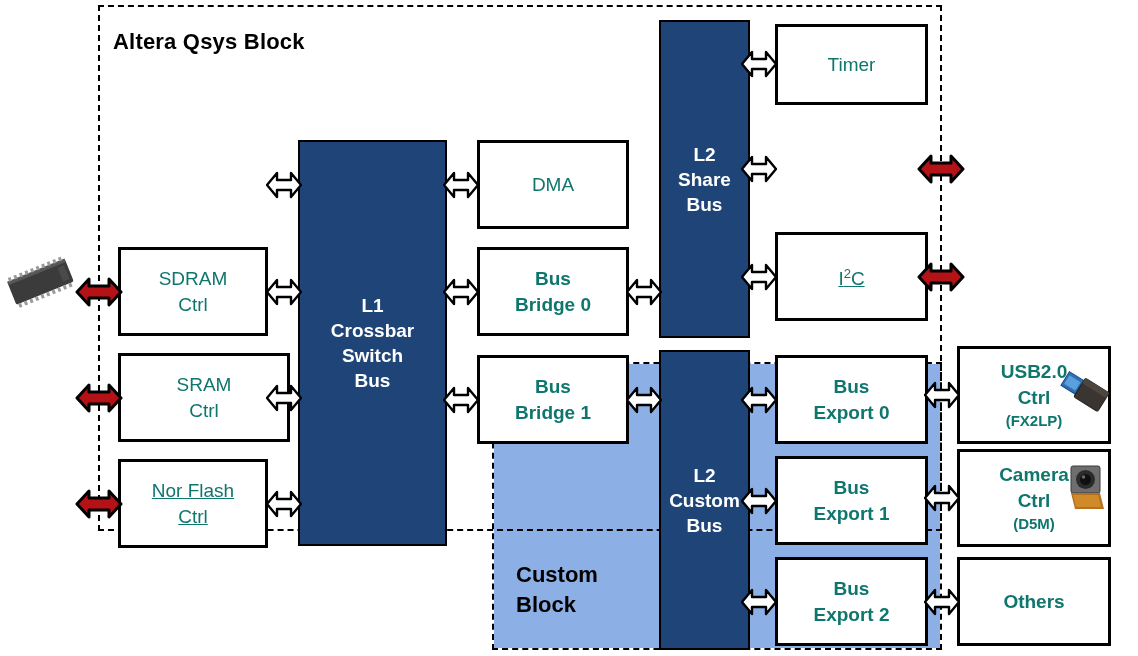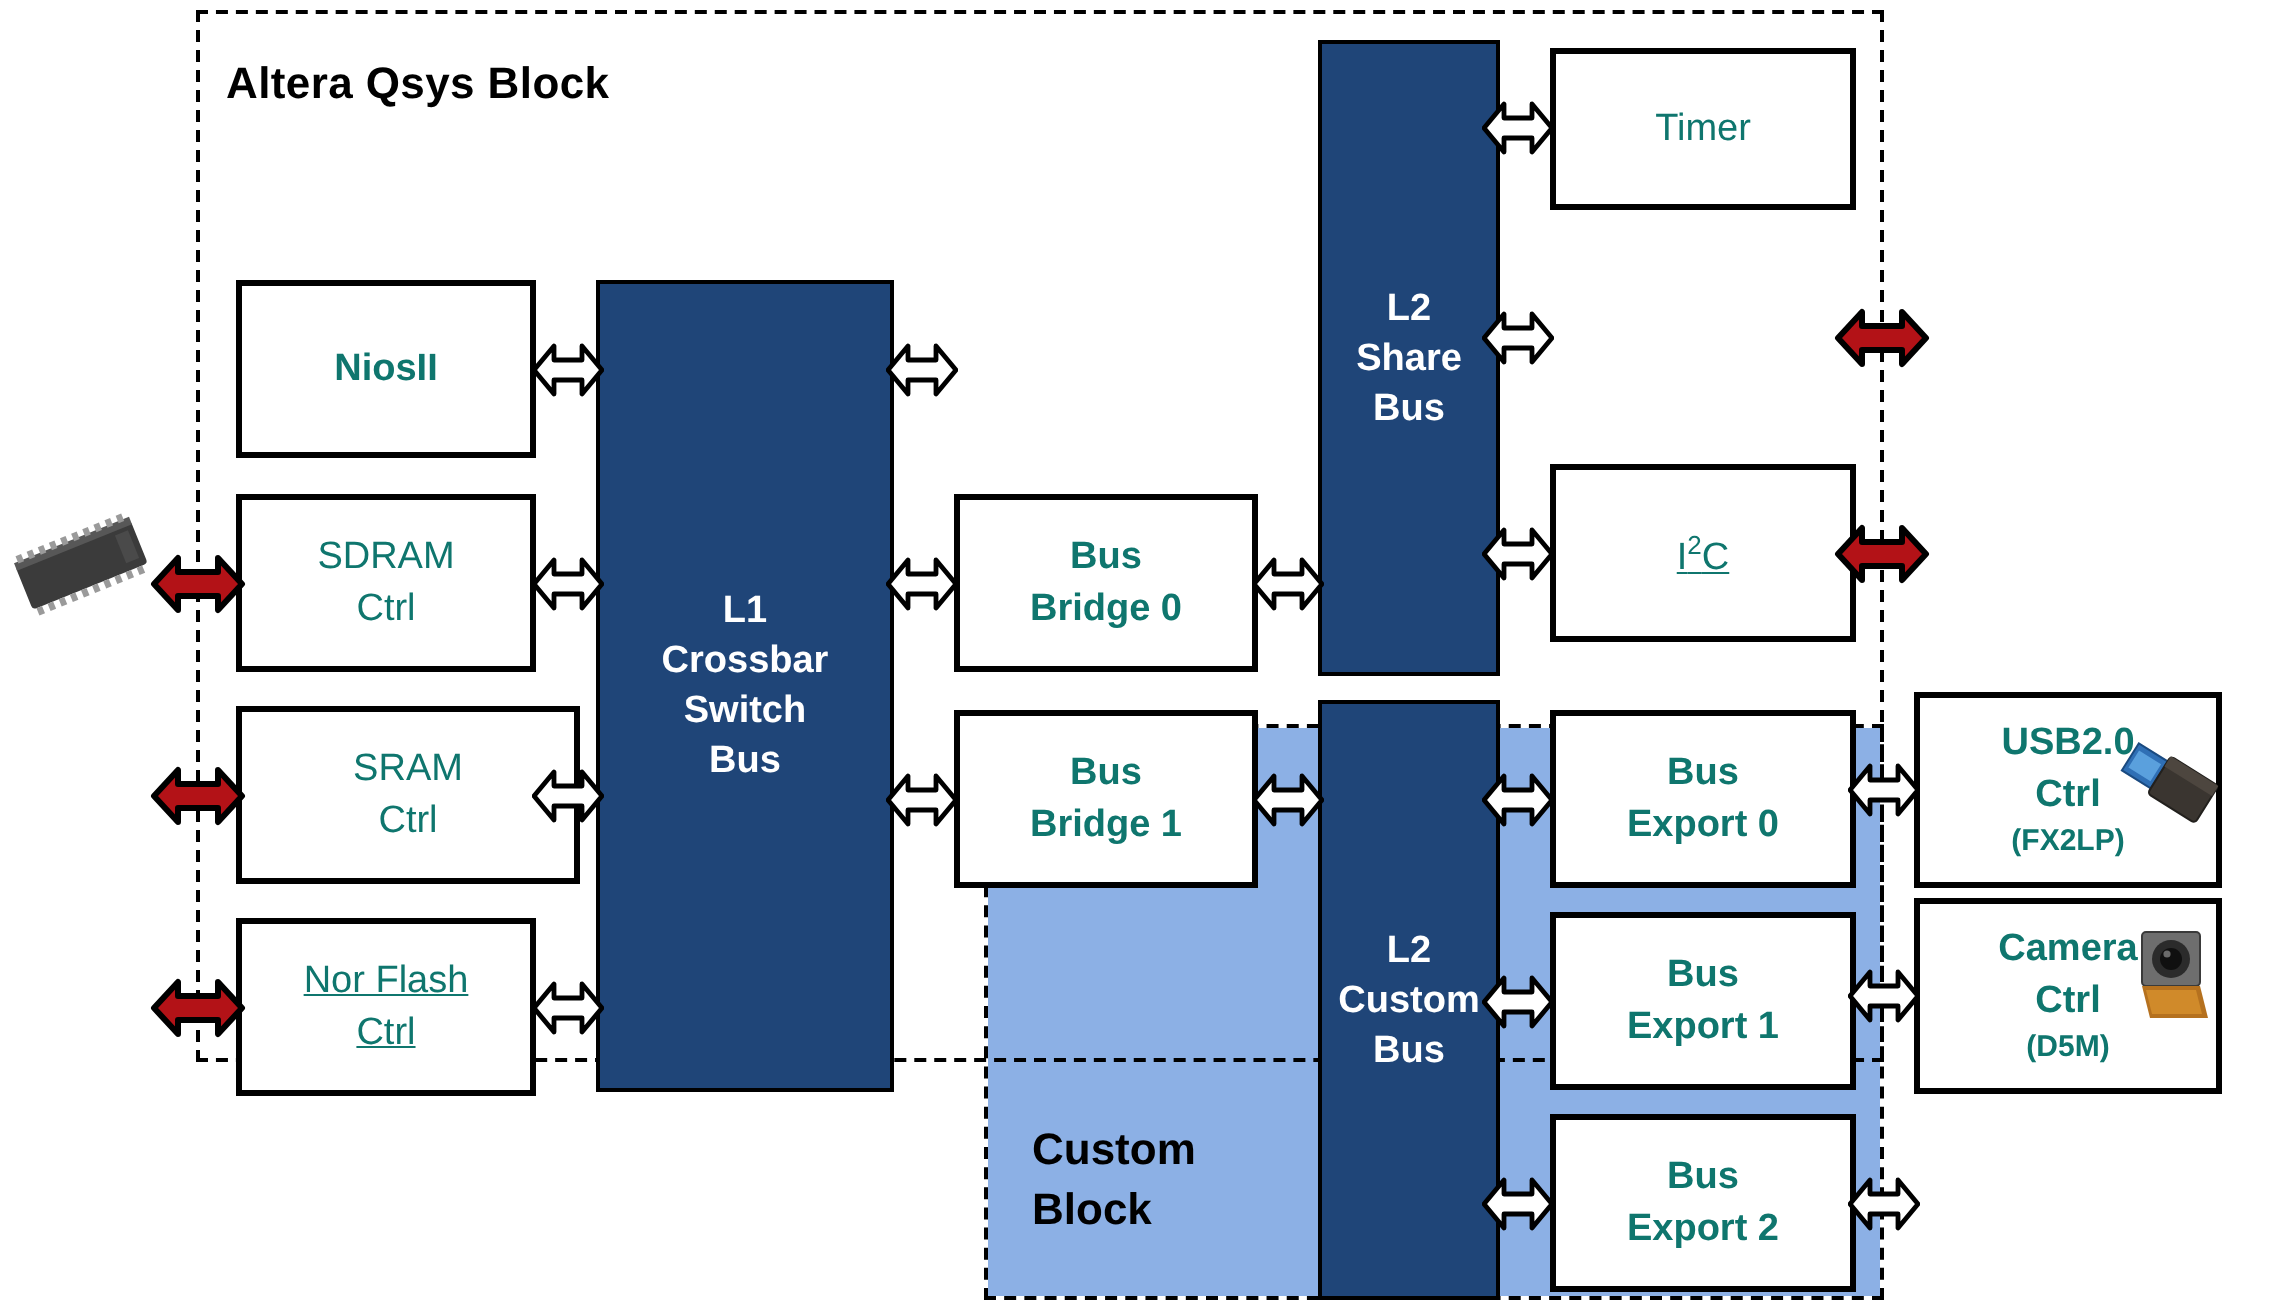--- a/index.html
+++ b/index.html
@@ -48,23 +48,20 @@
 
   <div class="dashed-region" id="qsys-boundary"></div>
   <div class="dashed-region" id="custom-boundary"></div>
 
   <div class="region-title" id="qsys-title">Altera Qsys Block</div>
   <div class="region-title" id="custom-title">
     <div>Custom</div>
     <div>Block</div>
   </div>
 
-  <div class="modbox bold" style="left:118px;top:140px;width:150px;height:89px;">
-    <span class="inner">NiosII</span>
-  </div>
 
   <div class="modbox" style="left:118px;top:247px;width:150px;height:89px;">
     <span class="inner">
       <span>SDRAM</span><br>
       <span>Ctrl</span>
     </span>
   </div>
 
   <div class="modbox" style="left:118px;top:353px;width:172px;height:89px;">
     <span class="inner">
@@ -82,20 +79,23 @@
 
   <div class="busbar" style="left:298px;top:140px;width:149px;height:406px;">
     <span>
       <span>L1</span><br>
       <span>Crossbar</span><br>
       <span>Switch</span><br>
       <span>Bus</span>
     </span>
   </div>
 
+  <div class="modbox" style="left:477px;top:140px;width:152px;height:89px;">
+    <span class="inner">DMA</span>
+  </div>
 
   <div class="modbox bold" style="left:477px;top:247px;width:152px;height:89px;">
     <span class="inner">
       <span>Bus</span><br>
       <span>Bridge 0</span>
     </span>
   </div>
 
   <div class="modbox bold" style="left:477px;top:355px;width:152px;height:89px;">
     <span class="inner">
@@ -159,20 +159,23 @@
   </div>
 
   <div class="modbox bold" style="left:957px;top:449px;width:154px;height:98px;">
     <span class="inner">
       <span>Camera</span><br>
       <span>Ctrl</span>
       <span class="sub">(D5M)</span>
     </span>
   </div>
 
+  <div class="modbox bold" style="left:957px;top:557px;width:154px;height:89px;">
+    <span class="inner">Others</span>
+  </div>
 
   <div class="pict" style="left:4px;top:255px;">
     <svg width="74" height="56" viewBox="0 0 74 56">
       <g transform="rotate(-22 37 28)">
         <rect x="6" y="16" width="62" height="23" rx="2" fill="#3b3b3b"></rect>
         <rect x="6" y="14" width="62" height="4" fill="#575757"></rect>
         <g fill="#9a9a9a">
           <rect x="8" y="39" width="3" height="4"></rect>
             <rect x="14" y="39" width="3" height="4"></rect>
           <rect x="20" y="39" width="3" height="4"></rect>

